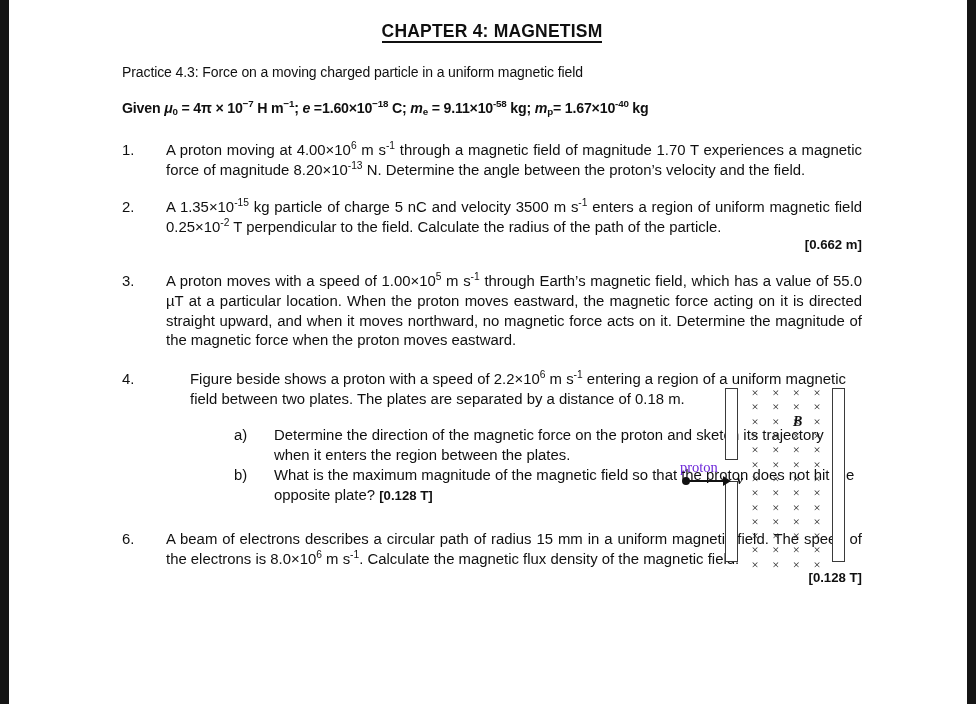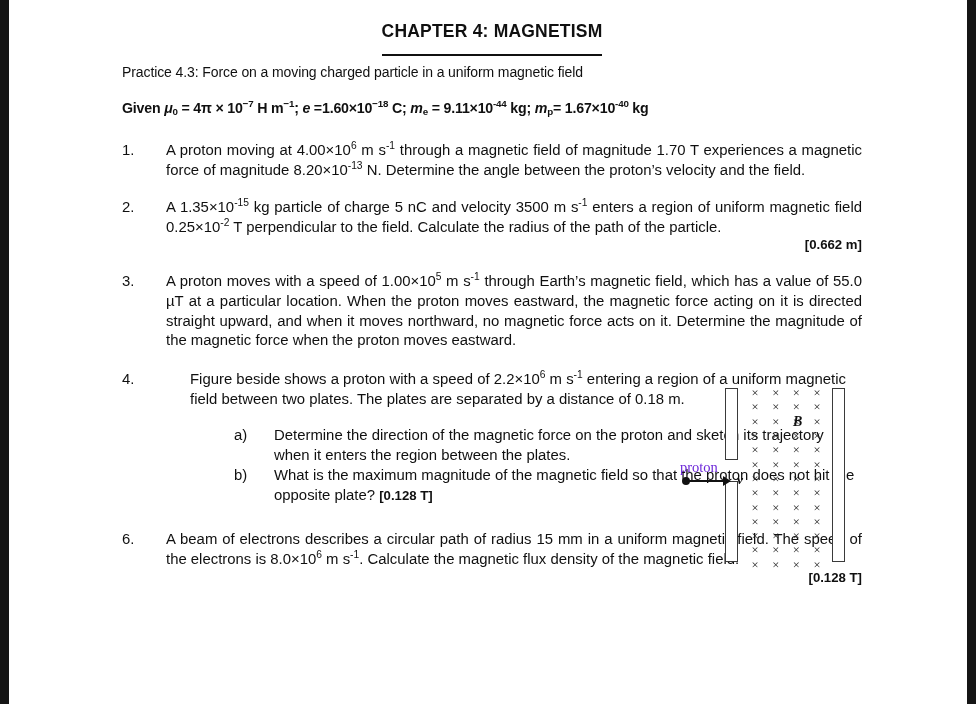--- a/index.html
+++ b/index.html
@@ -44,21 +44,21 @@
     text-align: center;
     font-size: 17.5px;
     font-weight: bold;
     letter-spacing: 0.2px;
     margin-top: 22px;
     margin-bottom: 0;
     line-height: 1.1;
   }
   .doc-title span {
     border-bottom: 2px solid #101010;
-    padding-bottom: 13px;
+    padding-bottom: 0;
   }
 
   .practice-line {
     font-size: 14px;
     font-weight: normal;
     margin-top: 23px;
     line-height: 1.2;
     letter-spacing: -0.1px;
   }
   .given-line {
@@ -232,21 +232,21 @@
   <div class="edge-bar left"></div>
   <div class="edge-bar right"></div>
 
   <div class="content">
 
     <div class="doc-title"><span>CHAPTER 4: MAGNETISM</span></div>
 
     <div class="practice-line">Practice 4.3: Force on a moving charged particle in a uniform magnetic field</div>
 
     <div class="given-line">
-      <span>Given </span><i>μ</i><sub>0</sub> = 4π × 10<sup>−7</sup> H m<sup>−1</sup>; <i>e</i> =1.60×10<sup>−18</sup> C; <i>m</i><sub>e</sub> = 9.11×10<sup>-44</sup> kg; <i>m</i><sub>p</sub>= 1.67×10<sup>-40</sup> kg
+      <span>Given </span><i>μ</i><sub>0</sub> = 4π × 10<sup>−7</sup> H m<sup>−1</sup>; <i>e</i> =1.60×10<sup>−18</sup> C; <i>m</i><sub>e</sub> = 9.11×10<sup>-58</sup> kg; <i>m</i><sub>p</sub>= 1.67×10<sup>-40</sup> kg
     </div>
 
     <div class="q q1">
       <div class="q-num">1.</div>
       <div class="q-body">
         A proton moving at 4.00×10<sup>6</sup> m s<sup>-1</sup> through a magnetic field of magnitude 1.70 T experiences a magnetic force of magnitude 8.20×10<sup>-13</sup> N. Determine the angle between the proton’s velocity and the field.
       </div>
     </div>
 
     <div class="q q2">

